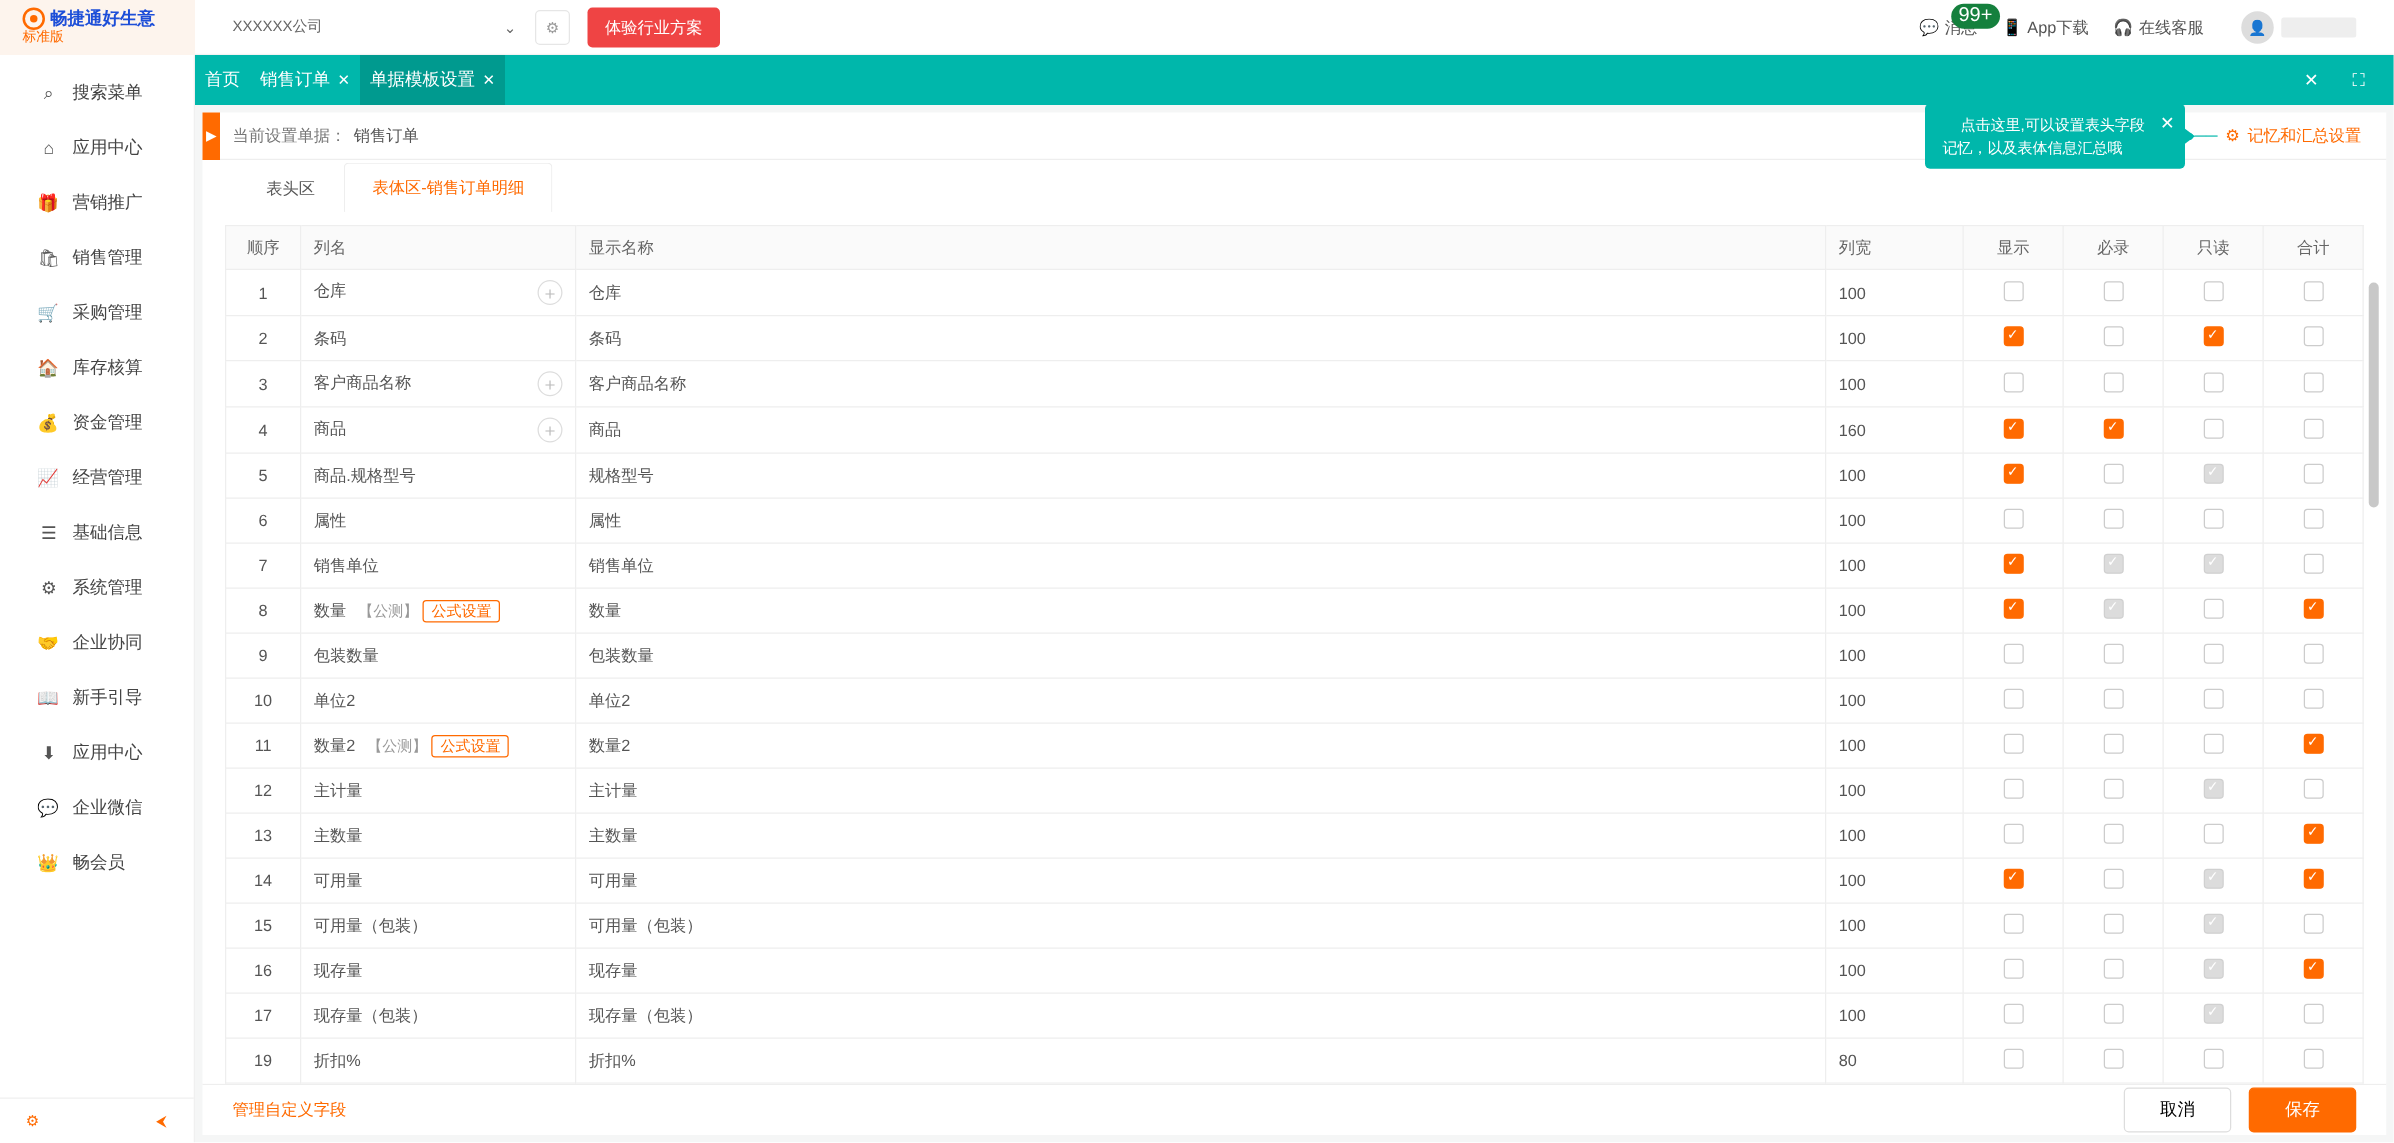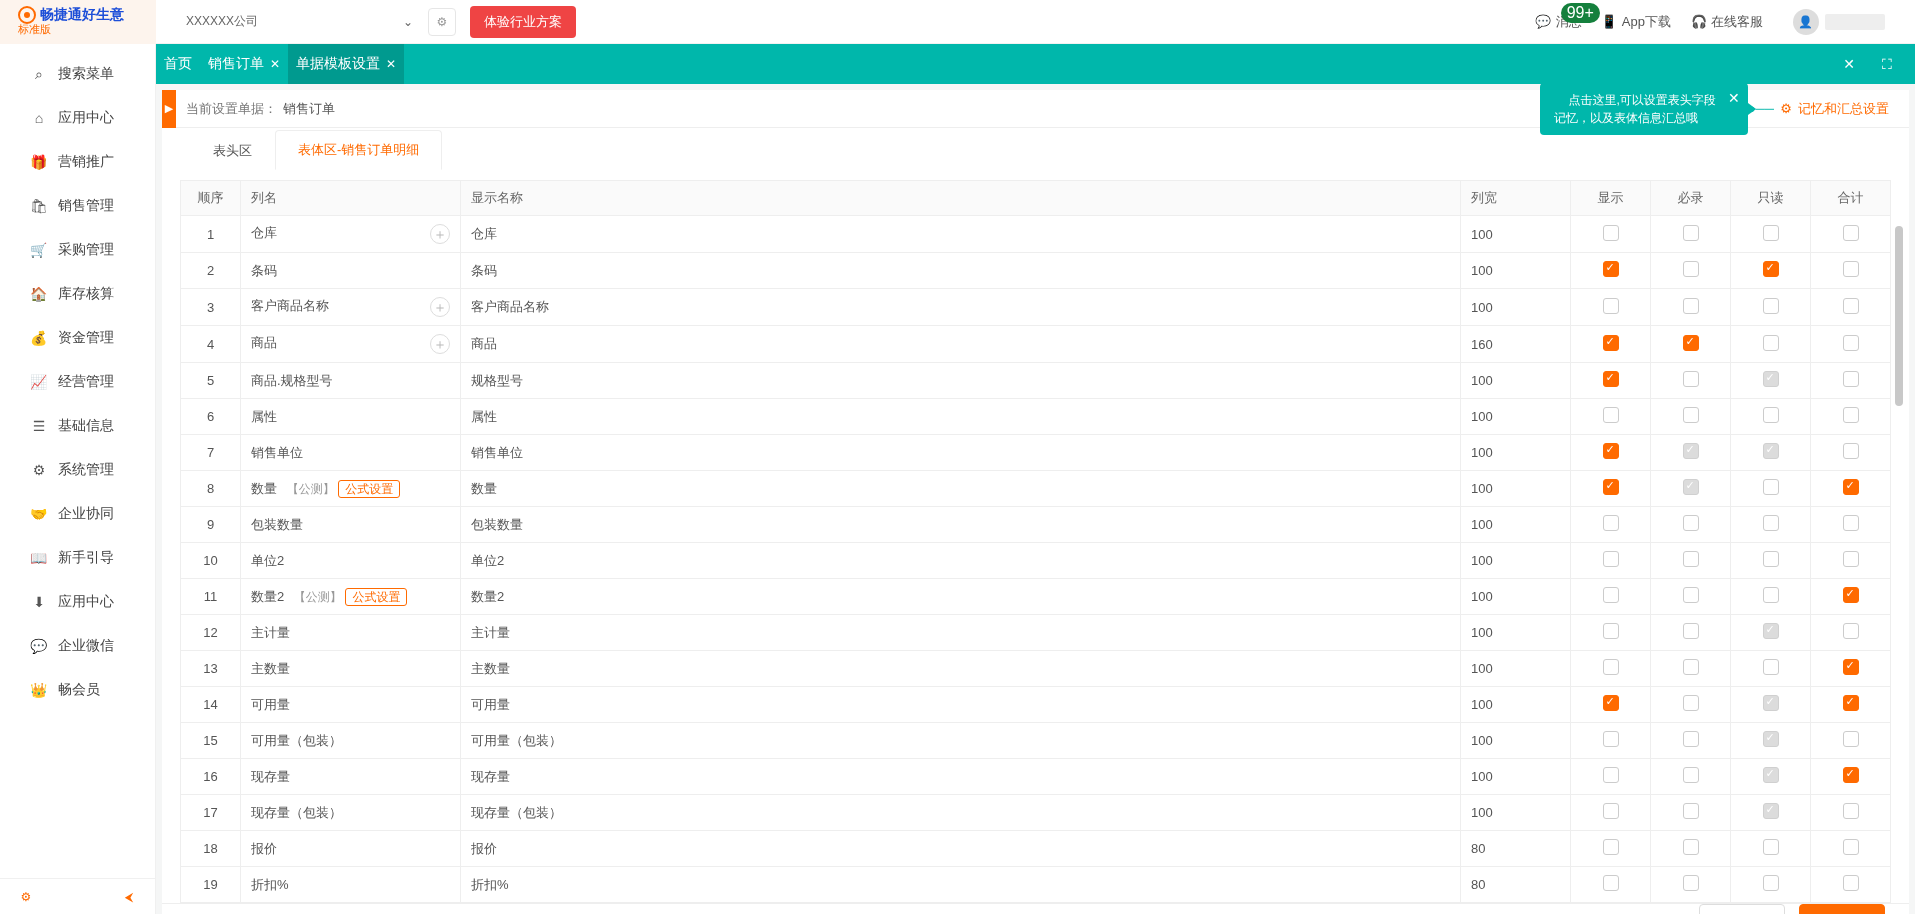--- a/index.html
+++ b/index.html
@@ -421,30 +421,20 @@
     <td class="center">17</td>
     <td><span>现存量（包装）</span></td>
     <td>现存量（包装）</td>
     <td>100</td>
     <td class="center"><span class="chk"></span></td>
     <td class="center"><span class="chk"></span></td>
     <td class="center"><span class="chk gray"></span></td>
     <td class="center"><span class="chk"></span></td>
               </tr>
               <tr>
-    <td class="center">18</td>
-    <td><span>报价</span></td>
-    <td>报价</td>
-    <td>80</td>
-    <td class="center"><span class="chk"></span></td>
-    <td class="center"><span class="chk"></span></td>
-    <td class="center"><span class="chk"></span></td>
-    <td class="center"><span class="chk"></span></td>
-              </tr>
-              <tr>
     <td class="center">19</td>
     <td><span>折扣%</span></td>
     <td>折扣%</td>
     <td>80</td>
     <td class="center"><span class="chk"></span></td>
     <td class="center"><span class="chk"></span></td>
     <td class="center"><span class="chk"></span></td>
     <td class="center"><span class="chk"></span></td>
               </tr>
             </tbody>

